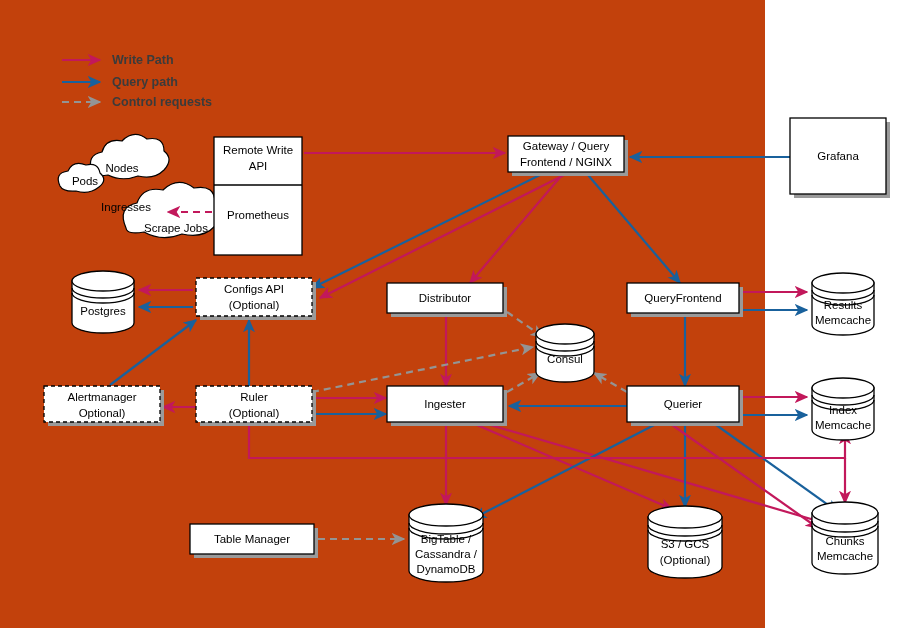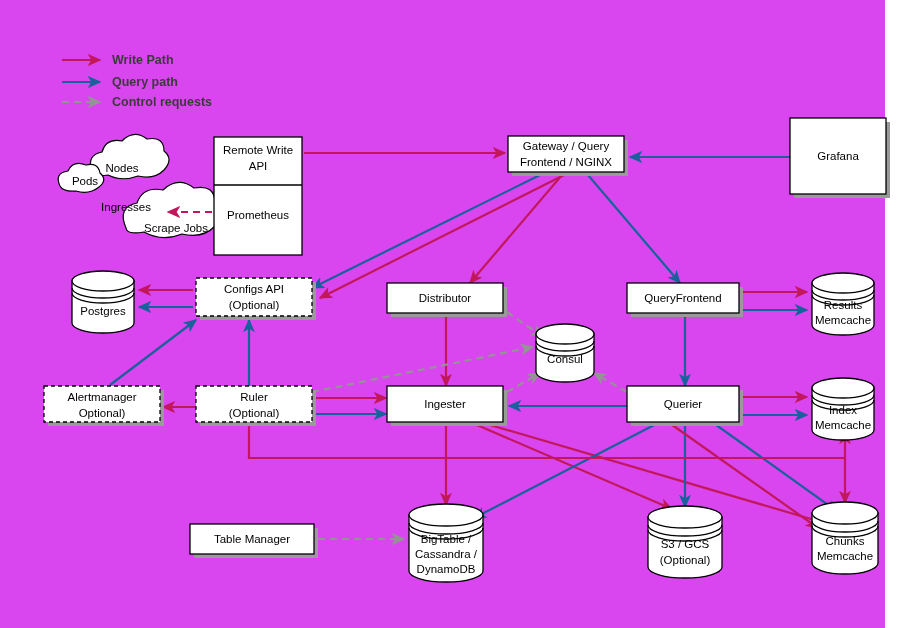--- a/index.html
+++ b/index.html
@@ -1,18 +1,18 @@
 <!DOCTYPE html>
 <html><head>
 <meta charset="utf-8">
 <style>
   html,body{margin:0;padding:0;background:#ffffff;}
   body{width:923px;height:628px;overflow:hidden;
        font-family:"Liberation Sans","DejaVu Sans",sans-serif;}
-  #stage{position:relative;width:885px;height:628px;background:#d946ef;}
+  #stage{position:relative;width:765px;height:628px;background:#c2410c;}
   svg#diagram{position:absolute;left:0;top:0;width:923px;height:628px;}
   .node-label{font-family:"Liberation Sans","DejaVu Sans",sans-serif;
               font-size:11.5px;fill:#000;text-anchor:middle;dominant-baseline:middle;}
   .legend-label{font-family:"Liberation Sans","DejaVu Sans",sans-serif;
                 font-size:12.5px;font-weight:bold;fill:#3b3b3b;
                 text-anchor:start;dominant-baseline:middle;}
   .cloud-label{font-family:"Liberation Sans","DejaVu Sans",sans-serif;
                font-size:11.5px;fill:#000;text-anchor:middle;dominant-baseline:middle;}
   .box{fill:#ffffff;stroke:#000000;stroke-width:1.3;}
   .box-dashed{fill:#ffffff;stroke:#000000;stroke-width:1.3;stroke-dasharray:4 3;}

